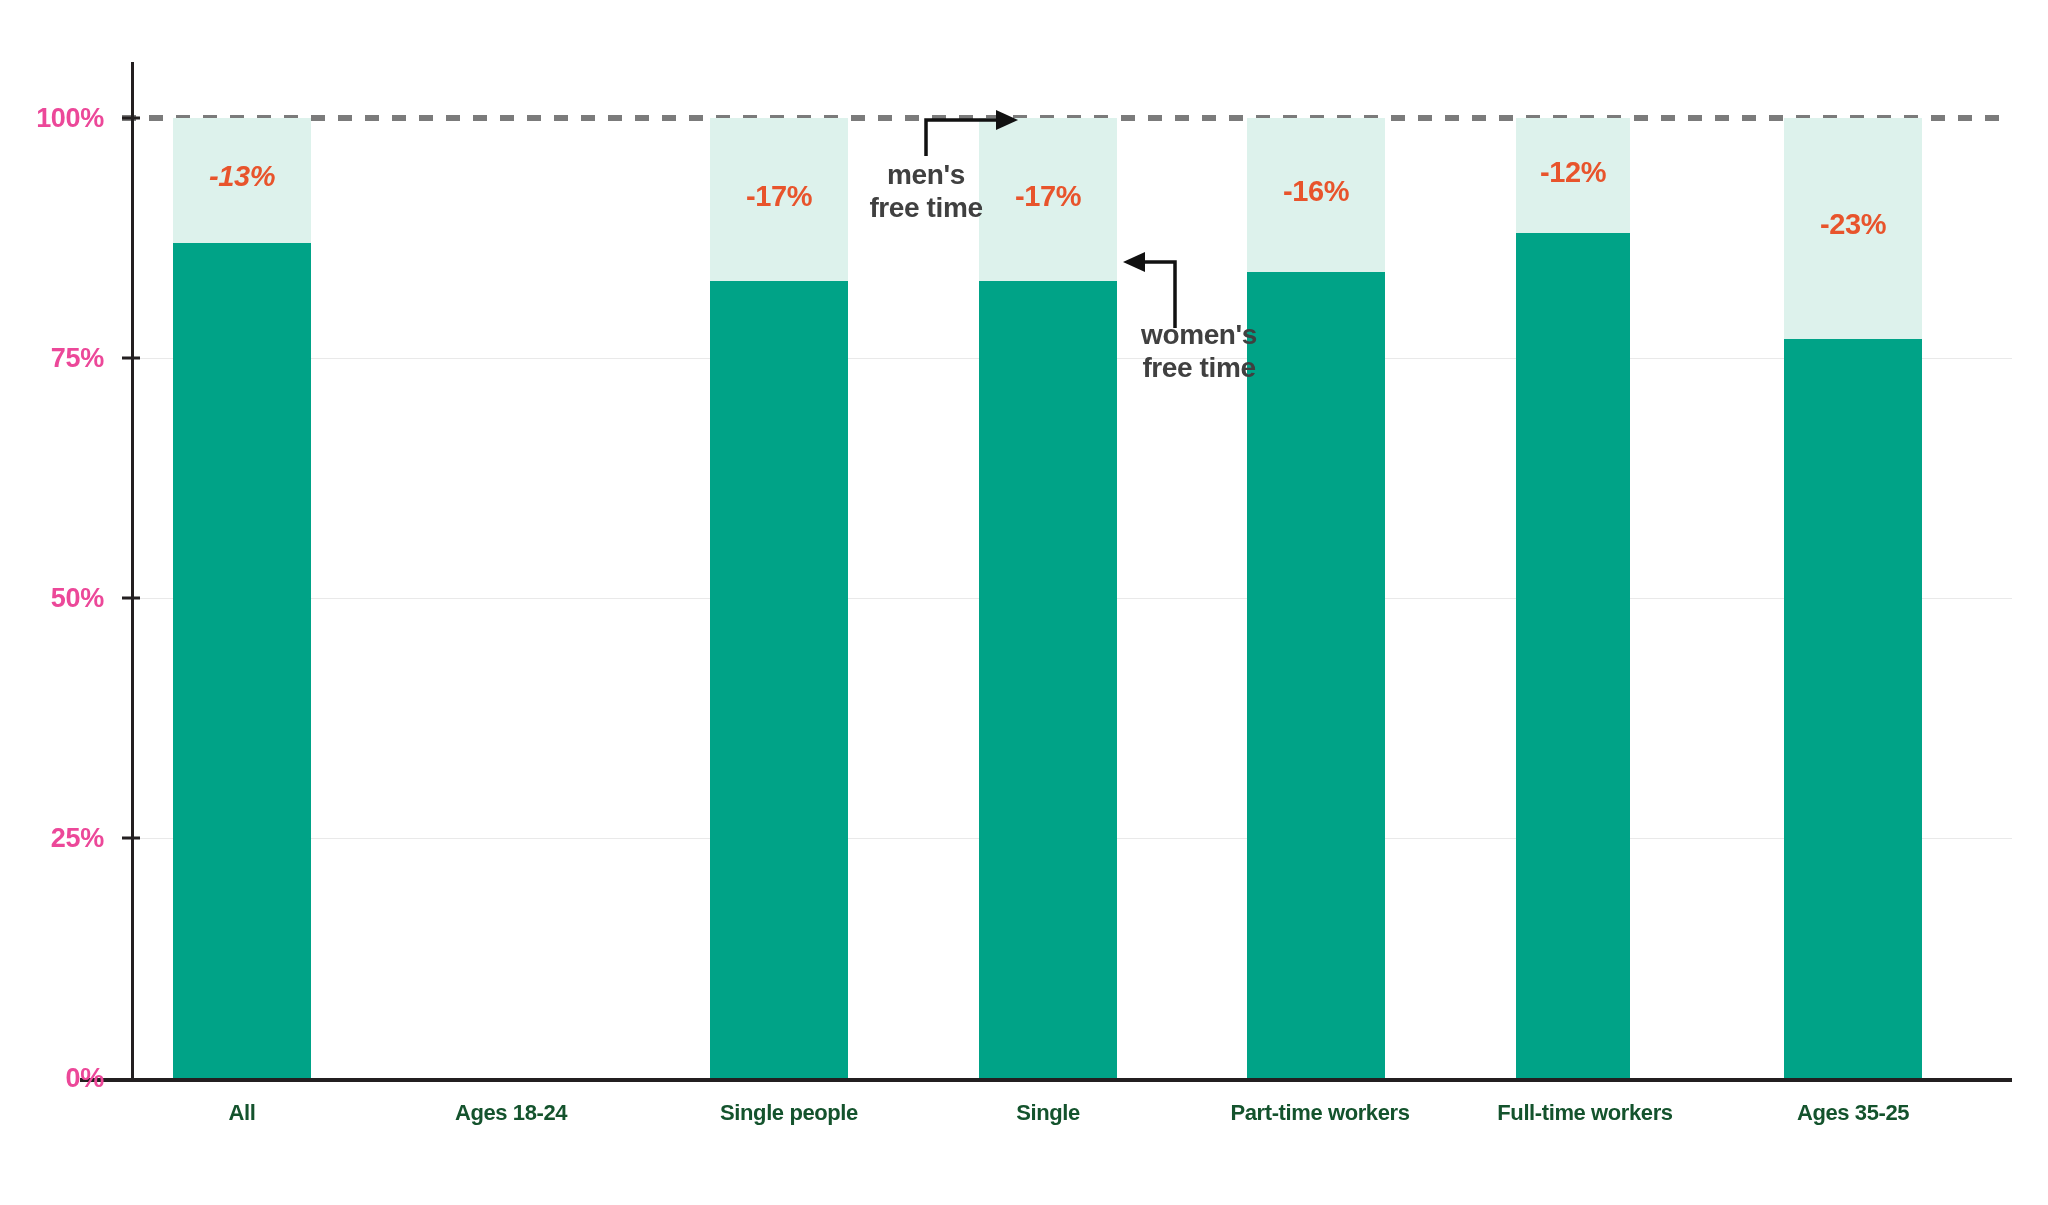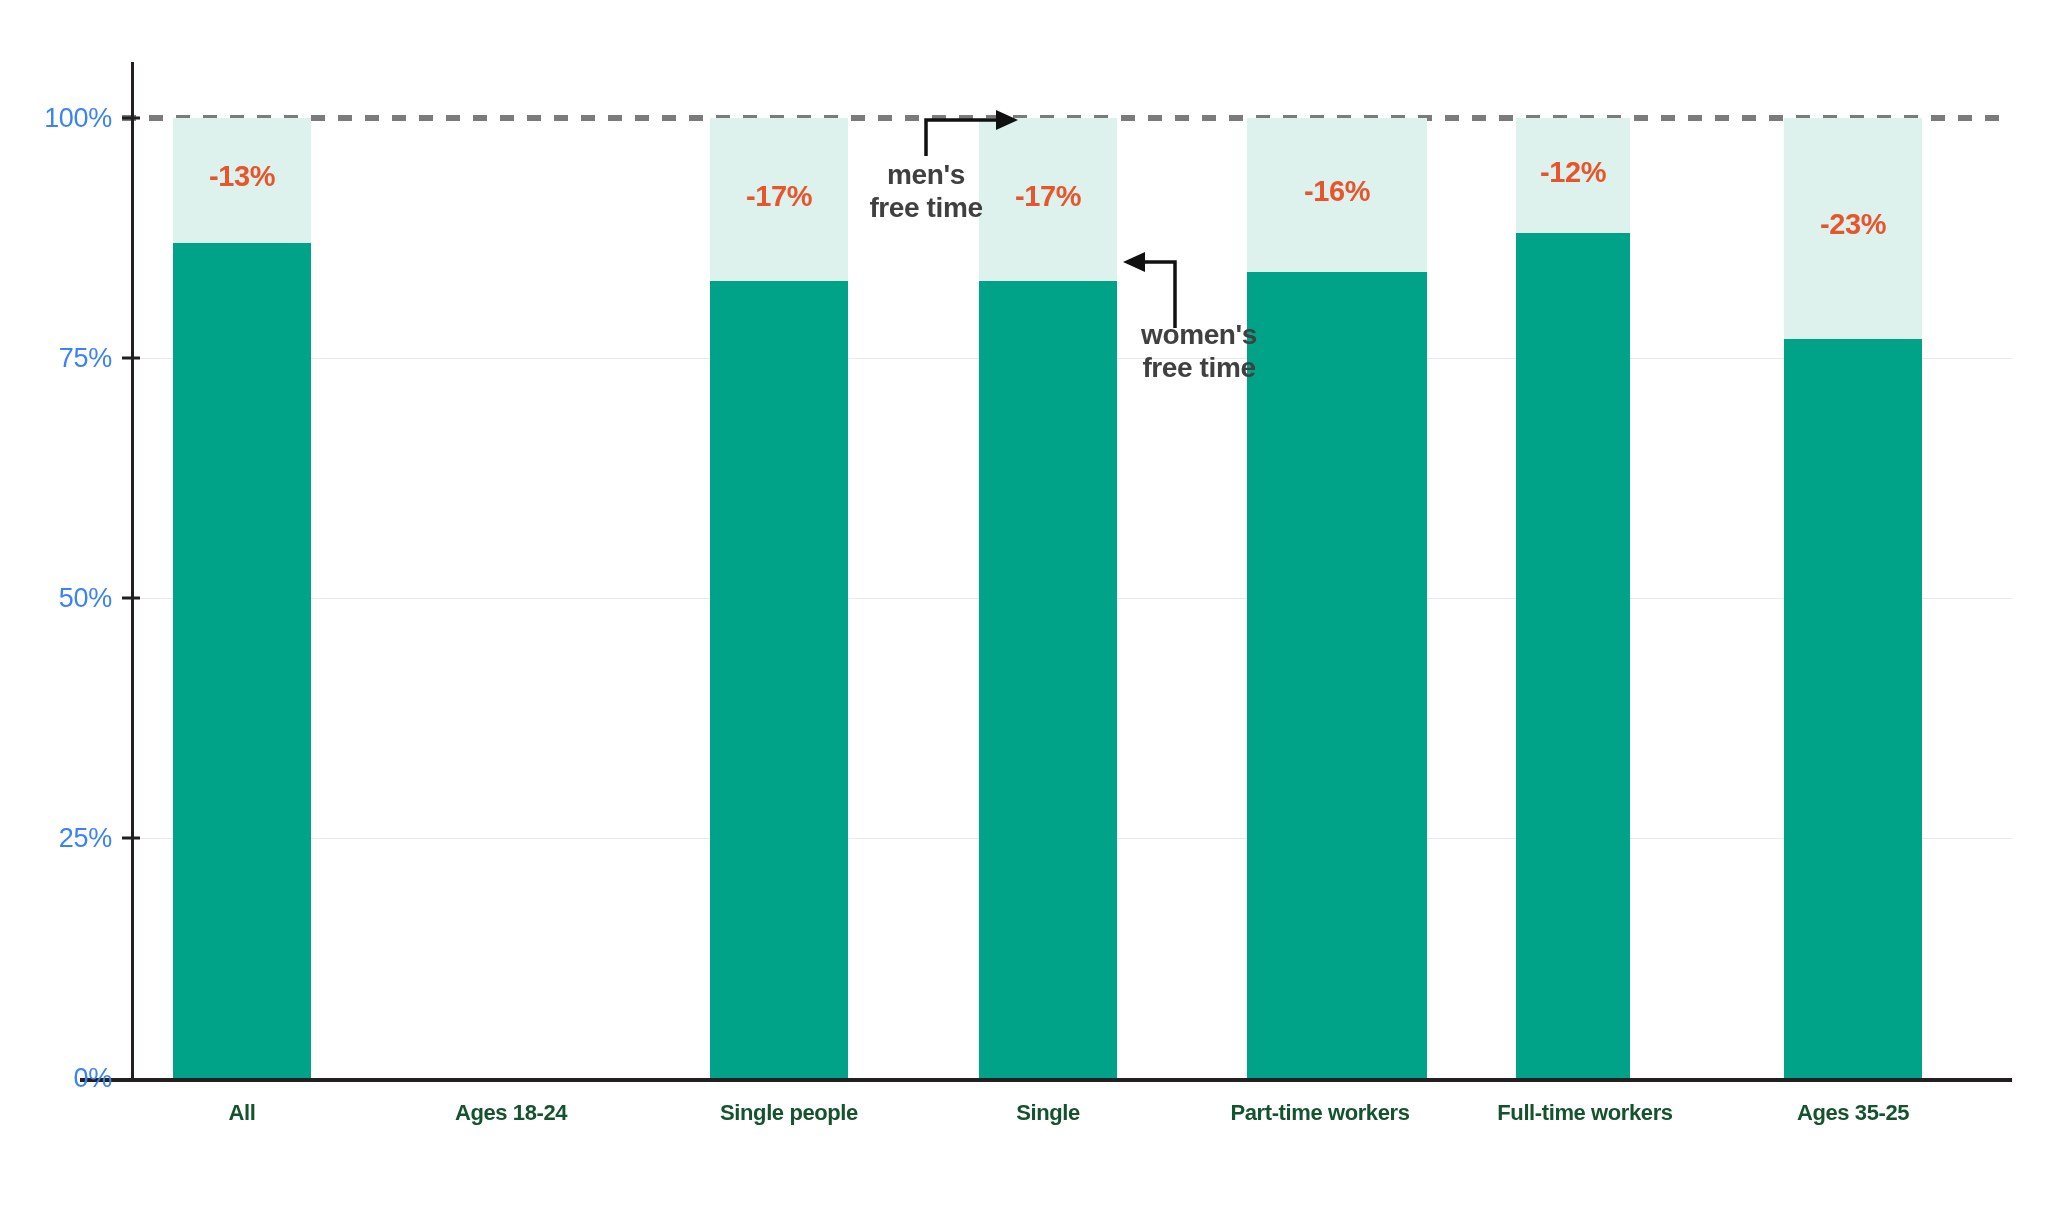--- a/index.html
+++ b/index.html
@@ -46,25 +46,25 @@
     left: 80px;
     top: 1078px;
     width: 1932px;
     height: 4px;
     background: #231f20;
   }
 
   
   .ytick-label {
     position: absolute;
-    right: 8px;
+    right: 16px;
     transform: translateY(-50%);
     font-size: 27px;
-    font-weight: normal;
-    color: #3b82f6;
+    font-weight: bold;
+    color: #ec4899;
     letter-spacing: -0.3px;
     white-space: nowrap;
   }
   .ytick-wrap {
     position: absolute;
     left: 0;
     width: 120px;
     height: 0;
   }
   .ytick-dash {
@@ -201,33 +201,33 @@
     <div class="ytick-dash"></div>
   </div>
   <div class="ytick-wrap" style="top:1078px;">
     <div class="ytick-label">0%</div>
   </div>
 
   <div class="plot-area" id="plot-area">
       <div class="bar-group" style="left: 41px; width: 138px; height: 960px;">
         <div class="bar-light" style="bottom: 0px; height: 960px;"></div>
         <div class="bar-solid" style="height: 835.2px;"></div>
-        <div class="bar-delta-label" style="top: 42.4px;">-13%</div>
+        <div class="bar-delta-label" style="top: 42.4px; font-style: italic;">-13%</div>
       </div>
       <div class="bar-group" style="left: 578px; width: 138px; height: 960px;">
         <div class="bar-light" style="bottom: 0px; height: 960px;"></div>
         <div class="bar-solid" style="height: 796.8px;"></div>
         <div class="bar-delta-label" style="top: 61.6px;">-17%</div>
       </div>
       <div class="bar-group" style="left: 847px; width: 138px; height: 960px;">
         <div class="bar-light" style="bottom: 0px; height: 960px;"></div>
         <div class="bar-solid" style="height: 796.8px;"></div>
         <div class="bar-delta-label" style="top: 61.6px;">-17%</div>
       </div>
-      <div class="bar-group" style="left: 1115px; width: 138px; height: 960px; padding-left: 42px;">
+      <div class="bar-group" style="left: 1115px; width: 138px; height: 960px;">
         <div class="bar-light" style="bottom: 0px; height: 960px;"></div>
         <div class="bar-solid" style="height: 806.4px;"></div>
         <div class="bar-delta-label" style="top: 56.8px;">-16%</div>
       </div>
       <div class="bar-group" style="left: 1384px; width: 114px; height: 960px;">
         <div class="bar-light" style="bottom: 0px; height: 960px;"></div>
         <div class="bar-solid" style="height: 844.8px;"></div>
         <div class="bar-delta-label" style="top: 37.6px;">-12%</div>
       </div>
       <div class="bar-group" style="left: 1652px; width: 138px; height: 960px;">

